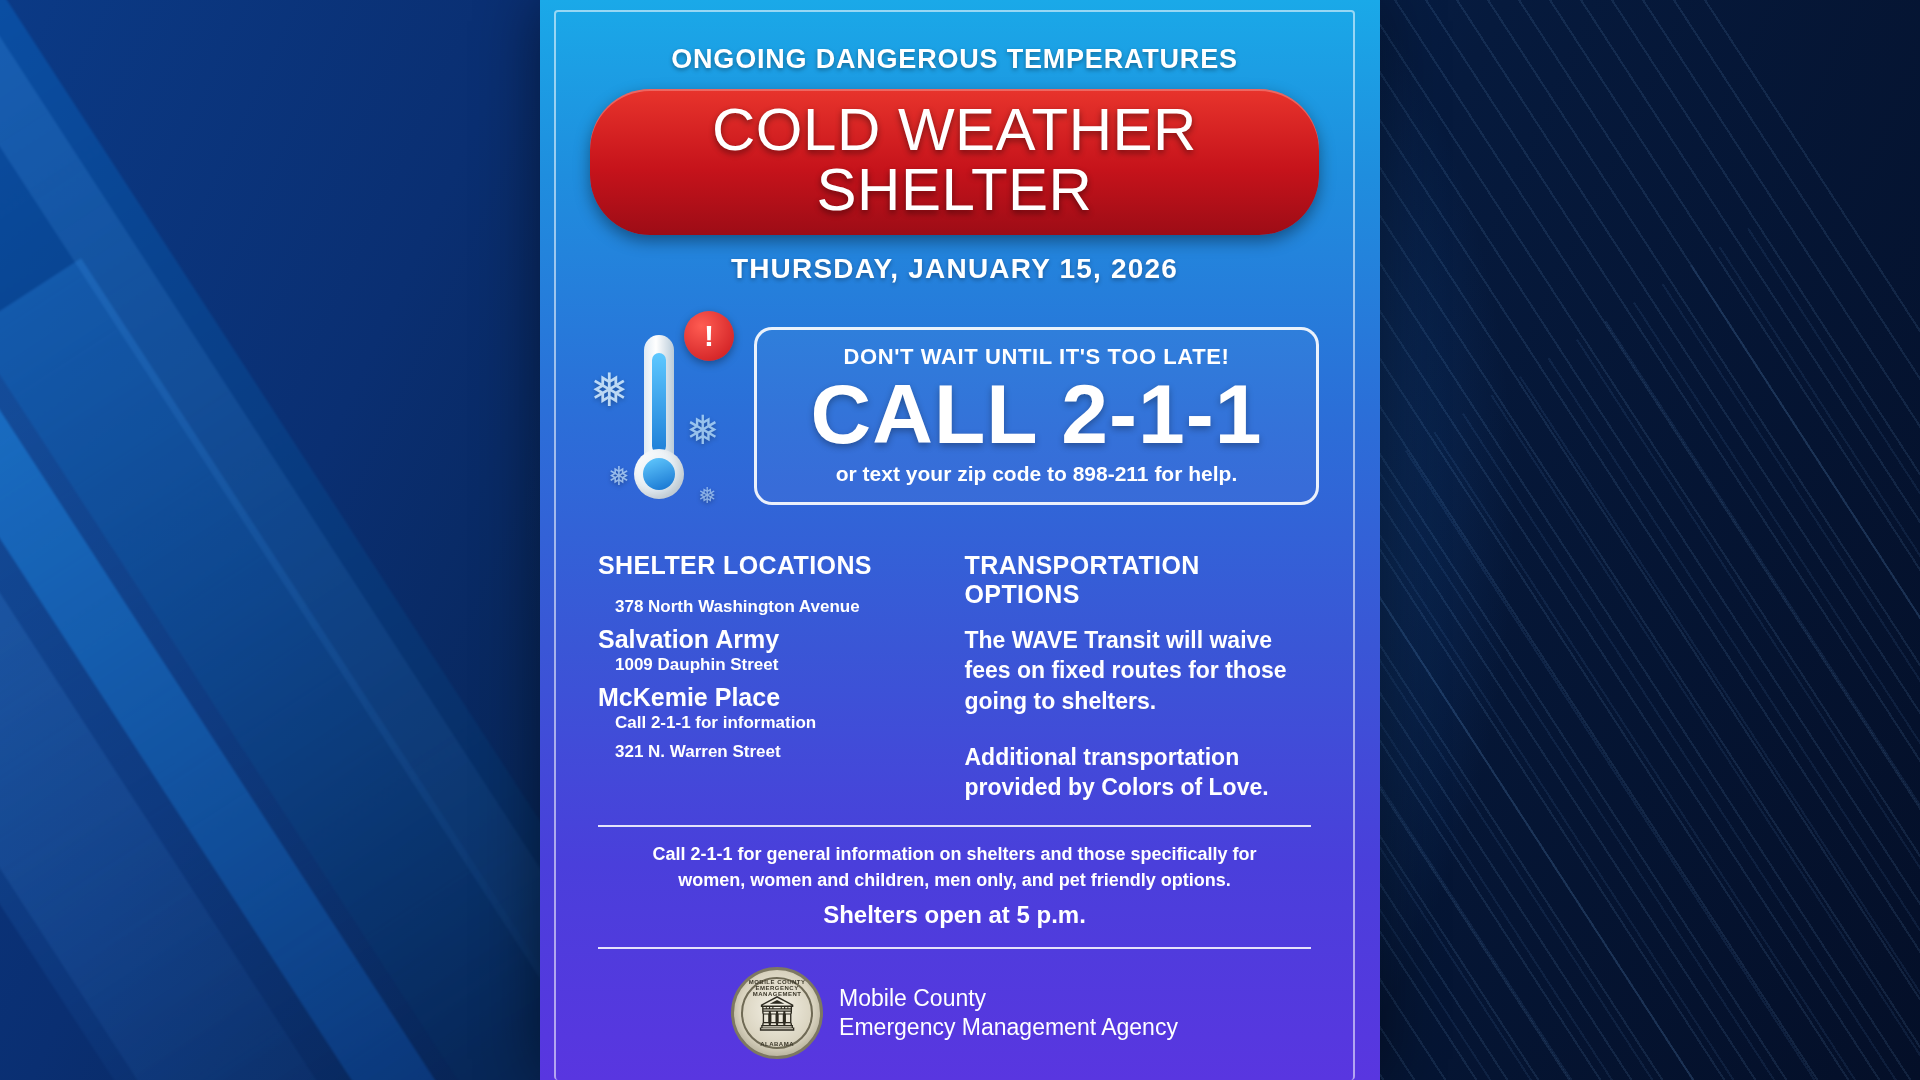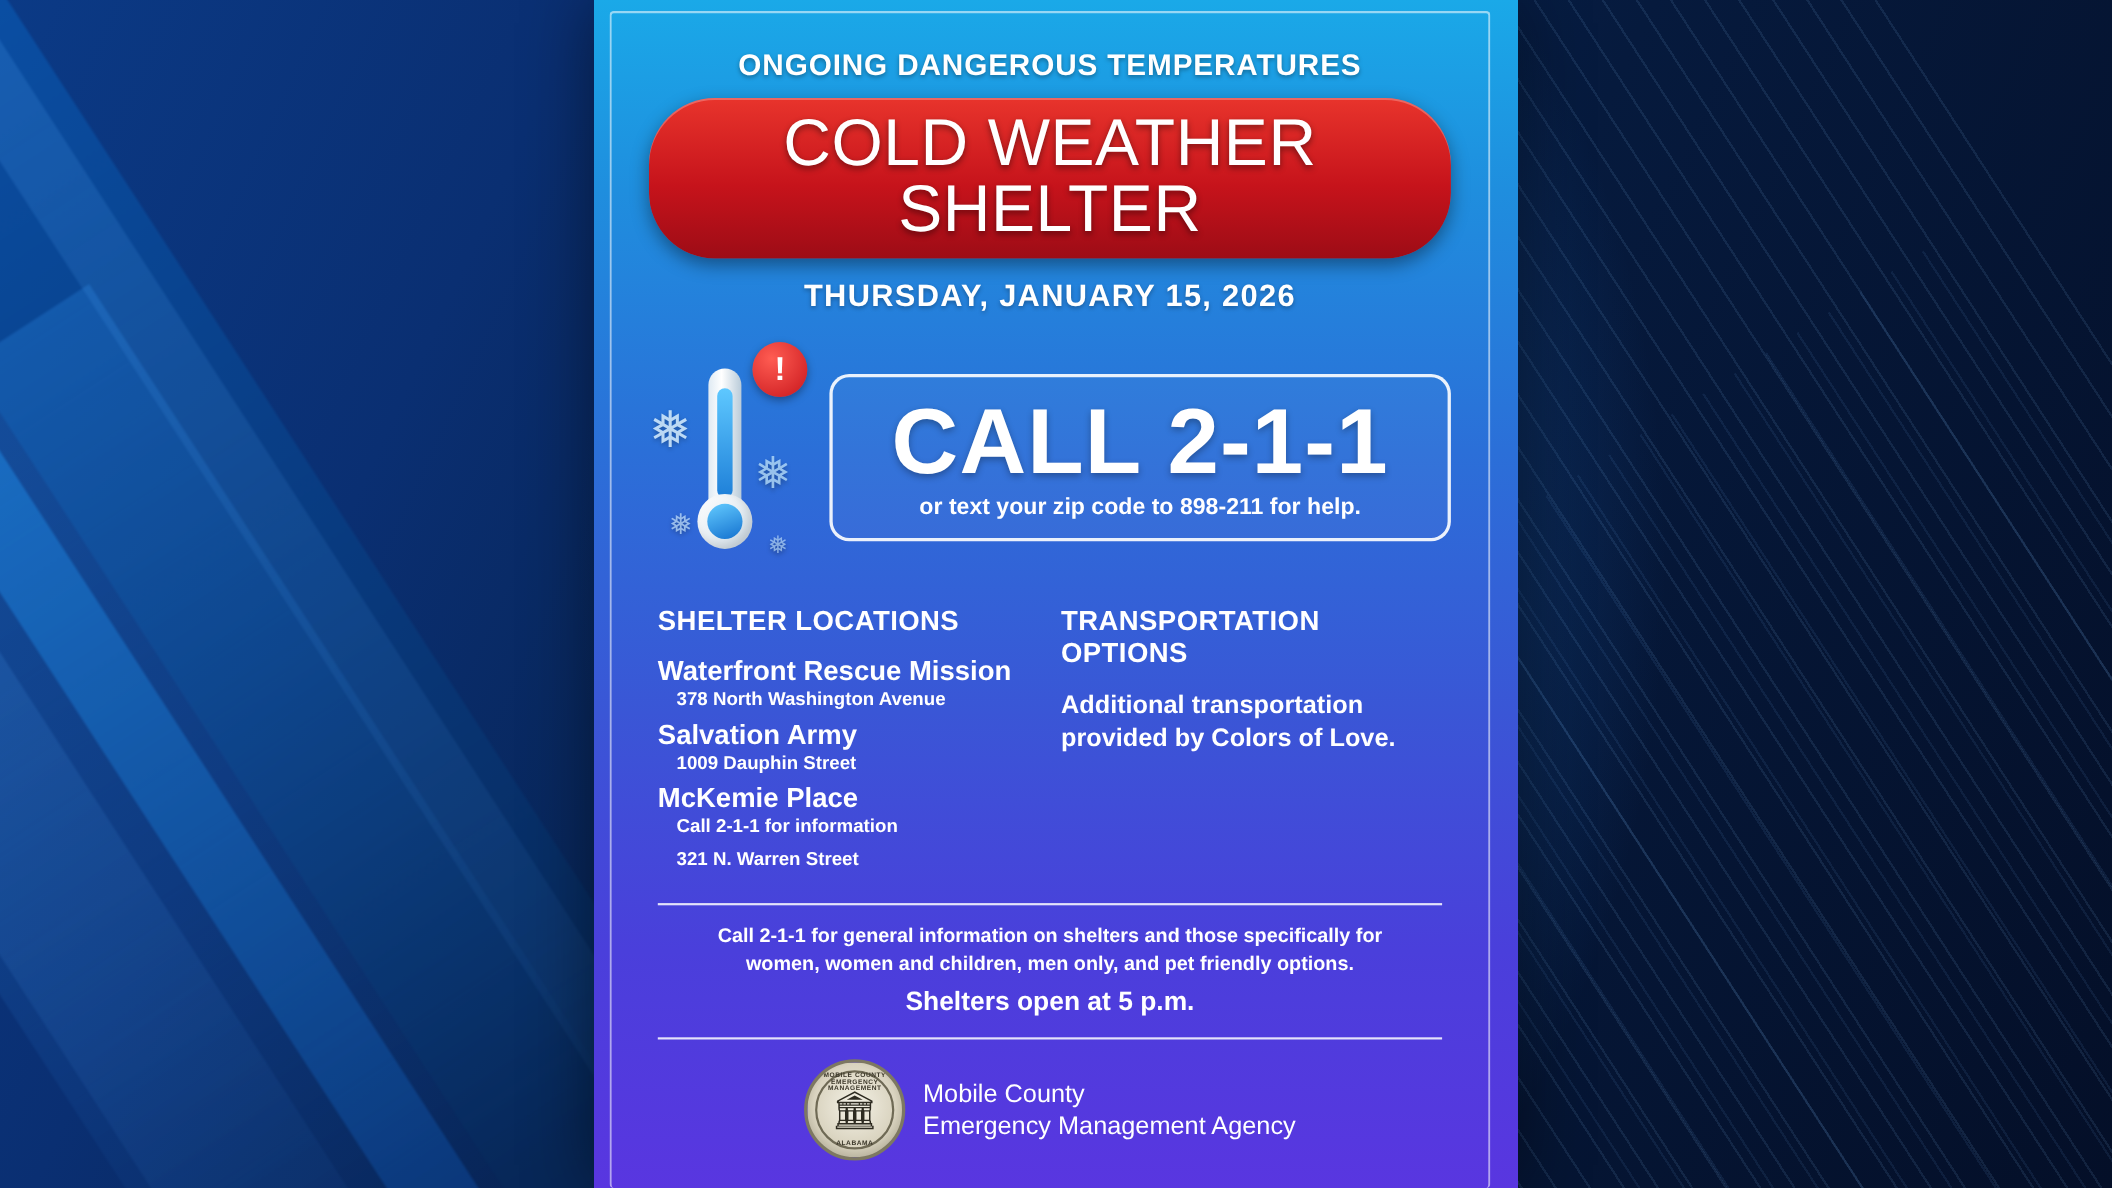--- a/index.html
+++ b/index.html
@@ -341,48 +341,49 @@
           <div class="fluid"></div>
           <div class="bulb"></div>
           <div class="alert-badge">!</div>
           <div class="flake f1">❅</div>
           <div class="flake f2">❅</div>
           <div class="flake f3">❅</div>
           <div class="flake f4">❅</div>
         </div>
 
         <div class="call-box">
+          <div class="call-top">DON'T WAIT UNTIL IT'S TOO LATE!</div>
           <div class="call-number">CALL 2-1-1</div>
           <div class="call-sub">or text your zip code to 898-211 for help.</div>
         </div>
       </div>
 
       <div class="cols">
         <div class="col">
           <div class="col-head">SHELTER LOCATIONS</div>
 
           <div class="shelter">
-            <div class="shelter-name">Waterfront Rescue Mission</div>
             <div class="shelter-addr">378 North Washington Avenue</div>
           </div>
           <div class="shelter">
             <div class="shelter-name">Salvation Army</div>
             <div class="shelter-addr">1009 Dauphin Street</div>
           </div>
           <div class="shelter">
             <div class="shelter-name">McKemie Place</div>
             <div class="shelter-addr">Call 2-1-1 for information</div>
           </div>
           <div class="shelter">
             <div class="shelter-addr">321 N. Warren Street</div>
           </div>
         </div>
 
         <div class="col">
           <div class="col-head">TRANSPORTATION OPTIONS</div>
+          <div class="transport-p">The WAVE Transit will waive fees on fixed routes for those going to shelters.</div>
           <div class="transport-p">Additional transportation provided by Colors of Love.</div>
         </div>
       </div>
 
       <div class="rule"></div>
 
       <div class="note">
         <span>Call 2-1-1 for general information on shelters and those specifically for women, women and children, men only, and pet friendly options.</span>
         <span class="note-strong">Shelters open at 5 p.m.</span>
       </div>

